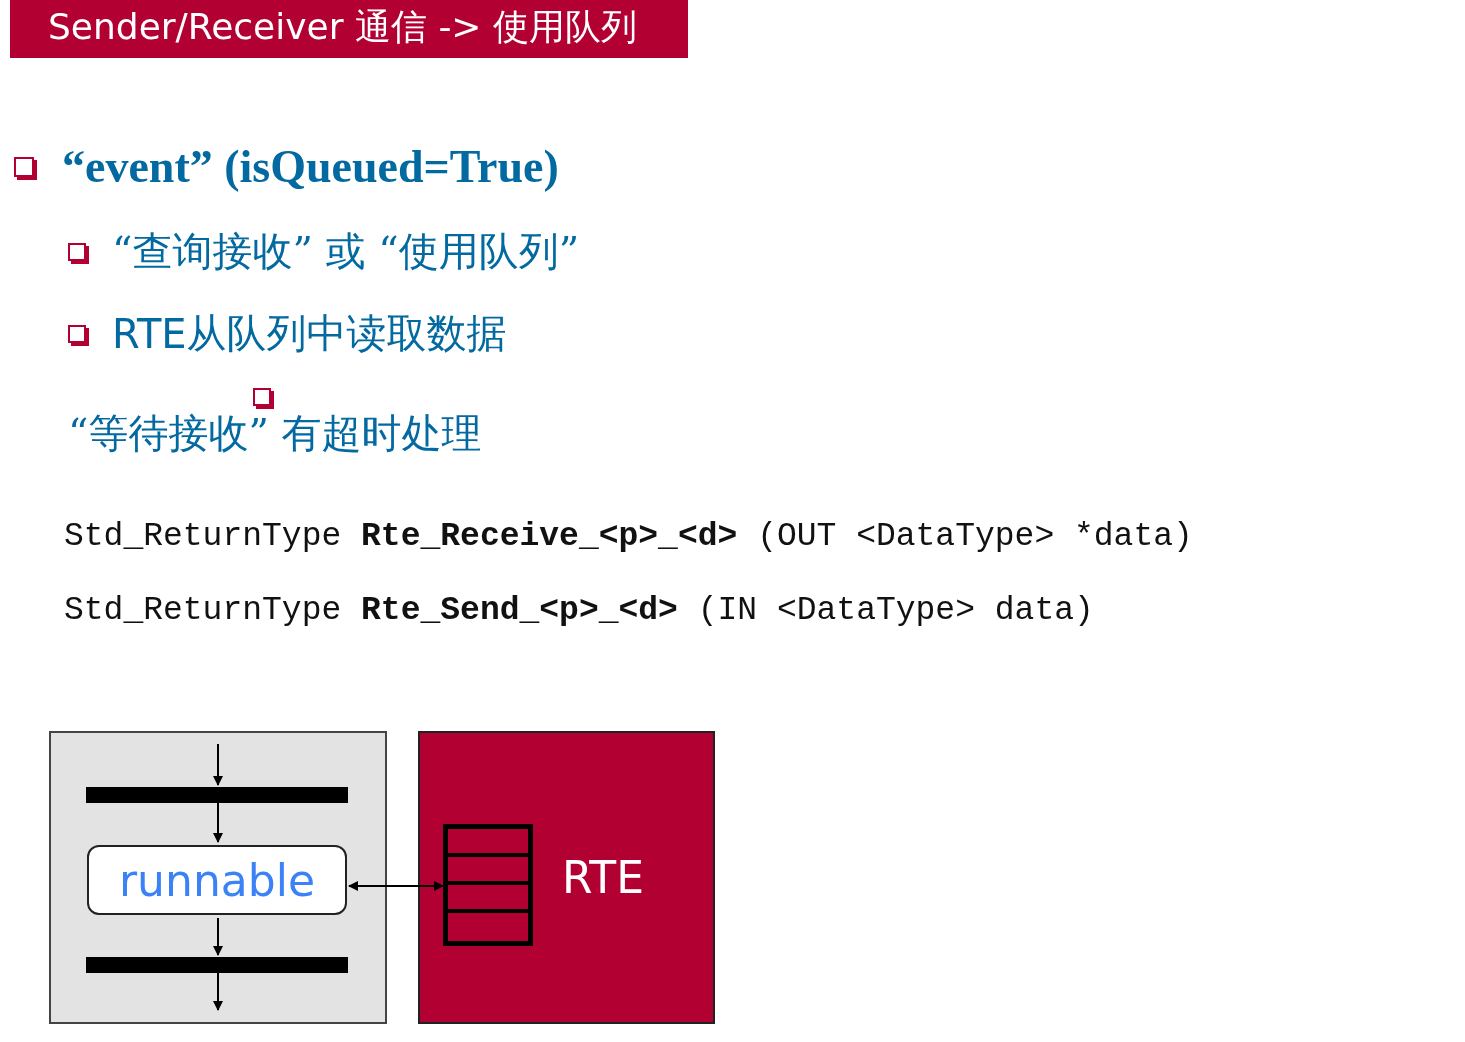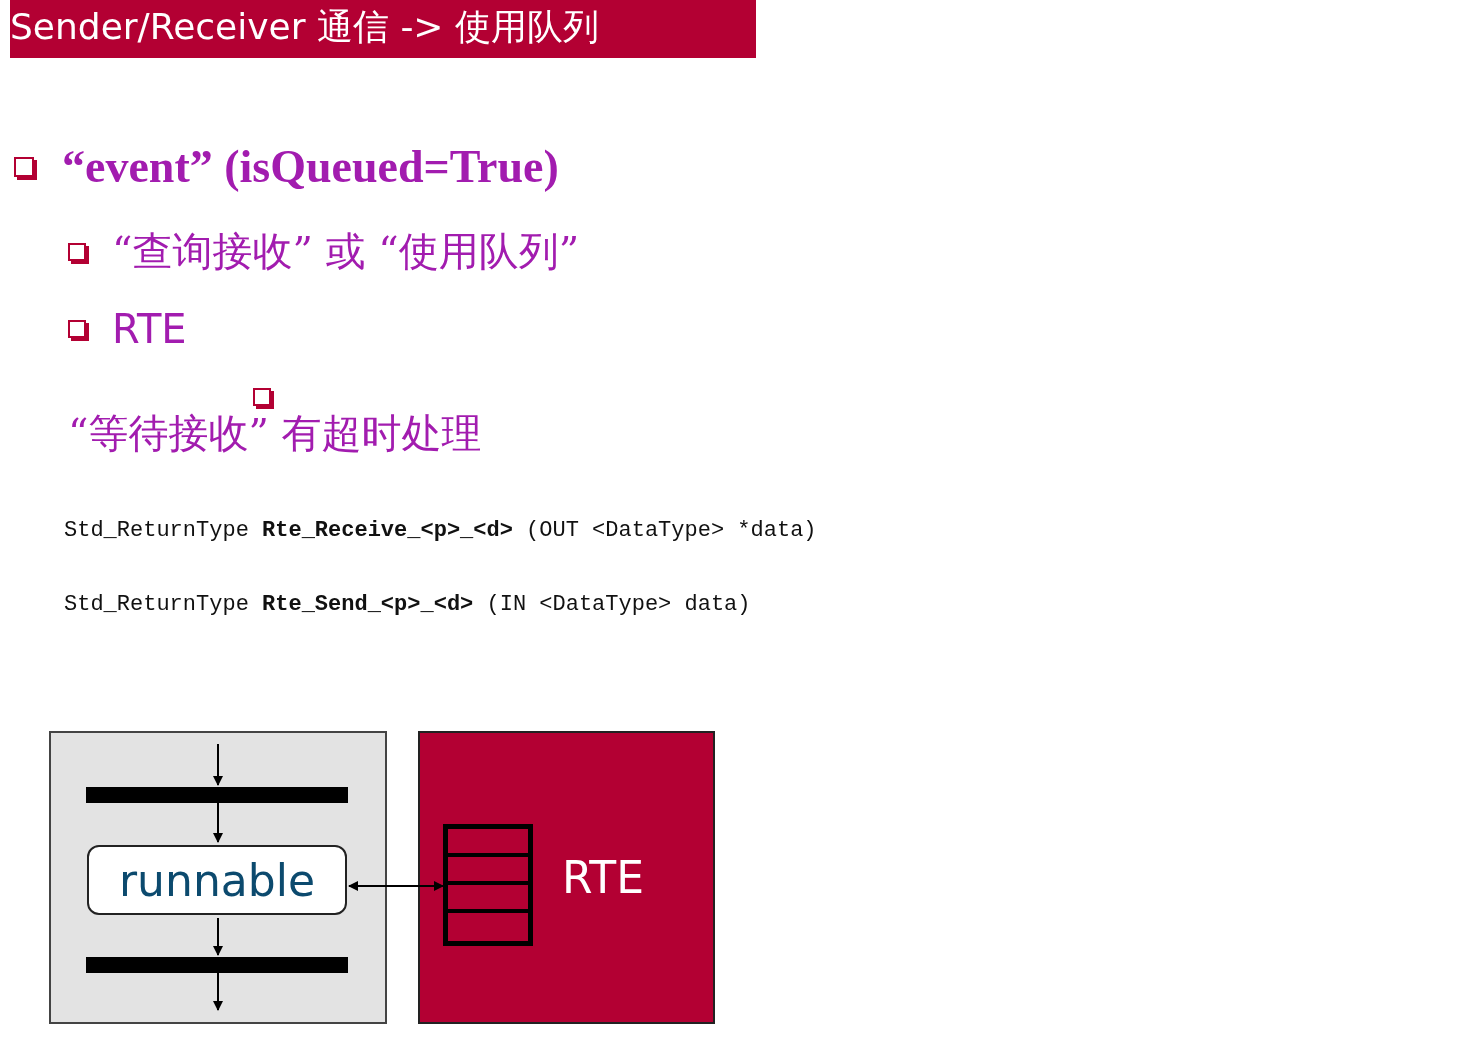--- a/index.html
+++ b/index.html
@@ -1,42 +1,42 @@
 <!DOCTYPE html>
 <html><head>
 <meta charset="utf-8">
 <style>
   html, body { margin: 0; padding: 0; background: #ffffff; }
   body { width: 1465px; height: 1042px; position: relative; overflow: hidden; font-family: "DejaVu Sans", sans-serif; }
 
   .title-bar {
-    position: absolute; left: 10px; top: 0; width: 746px; height: 58px;
+    position: absolute; left: 10px; top: 0; width: 678px; height: 58px;
     background: #b30033; color: #ffffff;
     font-family: "DejaVu Sans", sans-serif; font-size: 36px;
-    line-height: 54px; box-sizing: border-box; white-space: nowrap;
+    line-height: 54px; padding-left: 38px; box-sizing: border-box; white-space: nowrap;
   }
 
   .bullet {
-    position: absolute; display: flex; align-items: center; white-space: nowrap; color: #a21caf;
+    position: absolute; display: flex; align-items: center; white-space: nowrap; color: #0369a1;
   }
   .box {
     display: inline-block; width: 18px; height: 18px; box-sizing: border-box;
     border: 2px solid #b30033; background: #fff;
     box-shadow: 3px 3px 0 #b30033; margin-right: 26px; flex: none;
   }
   .b1 { left: 14px; top: 140px; font-family: "Liberation Serif", serif; font-weight: bold; font-size: 46px; }
   .b1 .box { width: 20px; height: 20px; margin-right: 28px; }
   .sub { font-family: "DejaVu Serif", serif; font-size: 40px; }
   .b2 { left: 68px; top: 224px; }
   .b3 { left: 68px; top: 306px; }
   .b3 .latin { font-family: "DejaVu Sans", sans-serif; }
   .b4 { left: 68px; top: 388px; flex-direction: column; }
 
   .code {
-    position: absolute; left: 64px; font-family: "Liberation Mono", monospace; font-size: 22px;
+    position: absolute; left: 64px; font-family: "Liberation Mono", monospace; font-size: 33px;
     color: #111; white-space: pre;
   }
   .code b { font-weight: bold; }
   .code1 { top: 518px; }
   .code2 { top: 592px; }
 
   .comp-box {
     position: absolute; left: 49px; top: 731px; width: 338px; height: 293px;
     background: #e3e3e3; border: 2px solid #444; box-sizing: border-box;
   }
@@ -45,21 +45,21 @@
     background: #b30033; border: 2px solid #222; box-sizing: border-box;
   }
   .bar { position: absolute; left: 86px; width: 262px; height: 16px; background: #000; }
   .bar1 { top: 787px; }
   .bar2 { top: 957px; }
 
   .runnable {
     position: absolute; left: 87px; top: 845px; width: 260px; height: 70px;
     background: #fff; border: 2px solid #222; border-radius: 12px; box-sizing: border-box;
     display: flex; align-items: center; justify-content: center;
-    font-family: "DejaVu Sans", sans-serif; font-size: 44px; color: #0c4a6e;
+    font-family: "DejaVu Sans", sans-serif; font-size: 44px; color: #3b82f6;
   }
   .rte-label {
     position: absolute; left: 562px; top: 852px; color: #fff;
     font-family: "DejaVu Sans", sans-serif; font-size: 44px;
   }
   .queue {
     position: absolute; left: 443px; top: 824px; width: 90px; height: 122px;
     border: 5px solid #000; box-sizing: border-box; background: #b30033;
   }
   .queue .slot { height: 25%; border-bottom: 4px solid #000; box-sizing: border-box; }
@@ -78,20 +78,21 @@
 </div>
 
 <div class="bullet sub b2">
   <span class="box"></span>
   <span>“查询接收” 或 “使用队列”</span>
 </div>
 
 <div class="bullet sub b3">
   <span class="box"></span>
   <span class="latin">RTE</span>
+    <span>从队列中读取数据</span>
 </div>
 
 <div class="bullet sub b4">
   <span class="box"></span>
   <span>“等待接收” 有超时处理</span>
 </div>
 
 <div class="code code1"><span>Std_ReturnType </span><b>Rte_Receive_&lt;p&gt;_&lt;d&gt;</b><span> (OUT &lt;DataType&gt; *data)</span></div>
 
 <div class="code code2"><span>Std_ReturnType </span><b>Rte_Send_&lt;p&gt;_&lt;d&gt;</b><span> (IN &lt;DataType&gt; data)</span></div>

